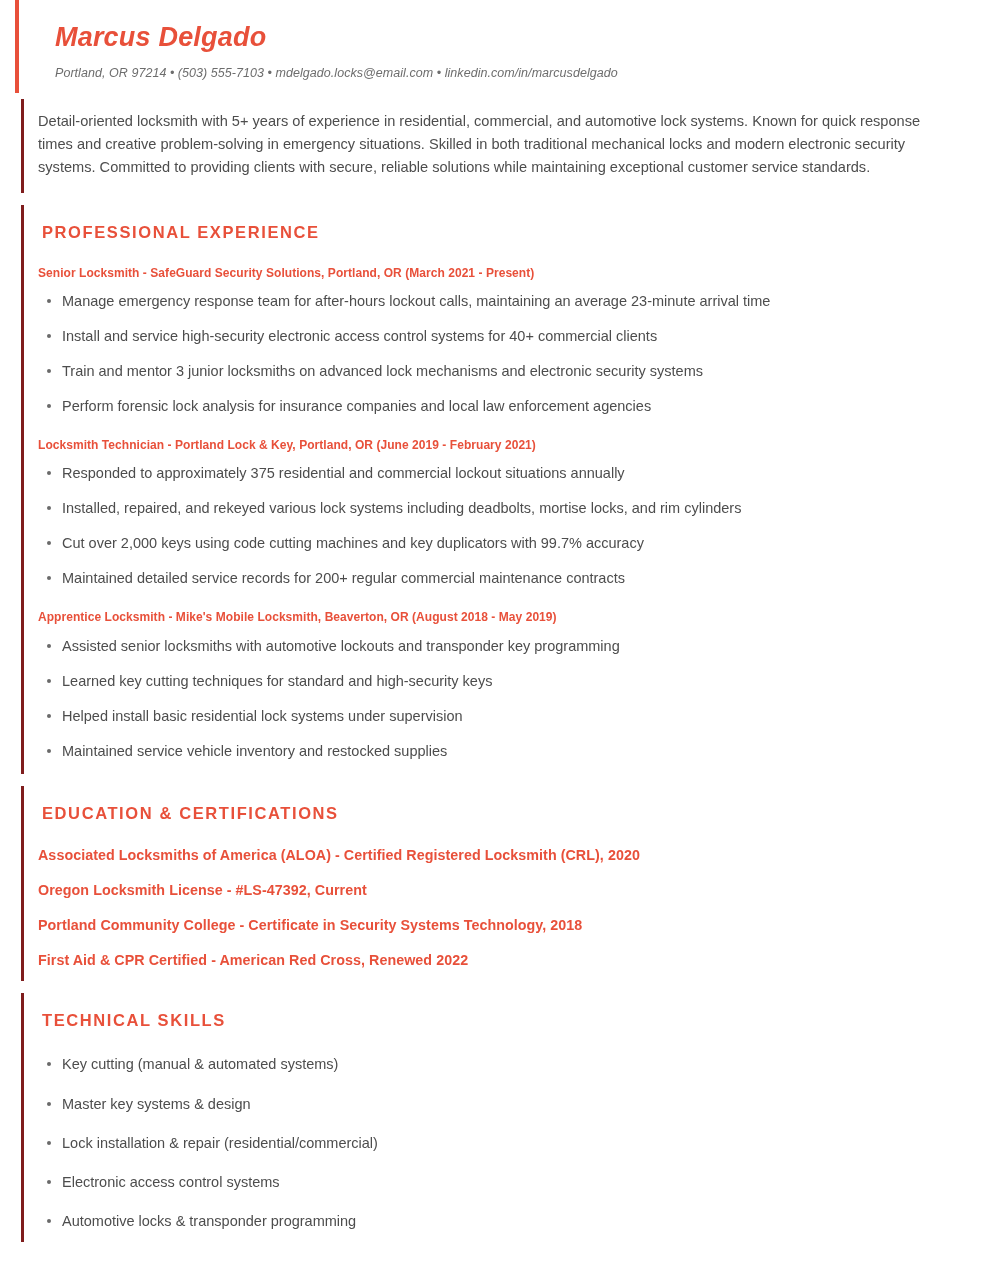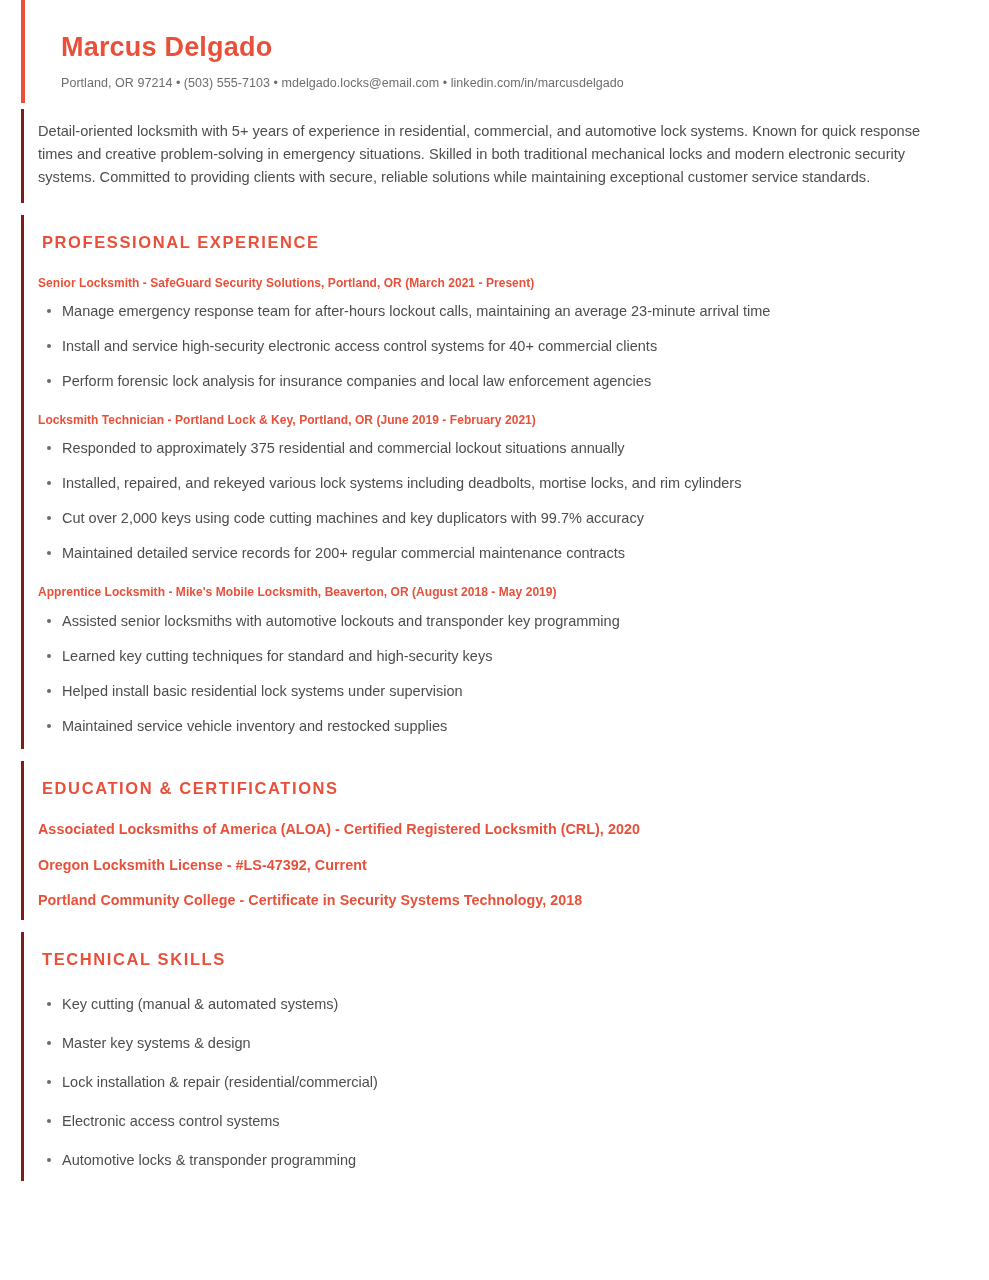--- a/index.html
+++ b/index.html
@@ -20,23 +20,24 @@
 
   .page {
     position: relative;
     width: 989px;
     padding: 0;
   }
 
   
   .header {
     position: relative;
-    padding: 32px 0 10px 36px;
-    margin-left: 21px;
+    padding: 22px 0 10px 36px;
+    margin-left: 15px;
     border-left: 4px solid #e8503a;
+    font-style: italic;
   }
   .name {
     font-size: 27px;
     font-weight: bold;
     color: #e8503a;
     letter-spacing: 0.2px;
     line-height: 1.15;
     margin: 0 0 12px 0;
   }
   .contact-line {
@@ -147,20 +148,21 @@
   </div>
 
   <div class="section block-section">
     <h2 class="section-title">PROFESSIONAL EXPERIENCE</h2>
 
     <div class="job">
       <h3 class="job-heading">Senior Locksmith - SafeGuard Security Solutions, Portland, OR (March 2021 - Present)</h3>
       <ul class="bullets">
         <li>Manage emergency response team for after-hours lockout calls, maintaining an average 23-minute arrival time</li>
         <li>Install and service high-security electronic access control systems for 40+ commercial clients</li>
+        <li>Train and mentor 3 junior locksmiths on advanced lock mechanisms and electronic security systems</li>
         <li>Perform forensic lock analysis for insurance companies and local law enforcement agencies</li>
       </ul>
     </div>
 
     <div class="job">
       <h3 class="job-heading">Locksmith Technician - Portland Lock &amp; Key, Portland, OR (June 2019 - February 2021)</h3>
       <ul class="bullets">
         <li>Responded to approximately 375 residential and commercial lockout situations annually</li>
         <li>Installed, repaired, and rekeyed various lock systems including deadbolts, mortise locks, and rim cylinders</li>
         <li>Cut over 2,000 keys using code cutting machines and key duplicators with 99.7% accuracy</li>
@@ -178,20 +180,21 @@
       </ul>
     </div>
   </div>
 
   <div class="section block-section">
     <h2 class="section-title">EDUCATION &amp; CERTIFICATIONS</h2>
     <ul class="edu-list">
       <li class="edu-item">Associated Locksmiths of America (ALOA) - Certified Registered Locksmith (CRL), 2020</li>
       <li class="edu-item">Oregon Locksmith License - #LS-47392, Current</li>
       <li class="edu-item">Portland Community College - Certificate in Security Systems Technology, 2018</li>
+      <li class="edu-item">First Aid &amp; CPR Certified - American Red Cross, Renewed 2022</li>
     </ul>
   </div>
 
   <div class="section block-section">
     <h2 class="section-title skills-title">TECHNICAL SKILLS</h2>
     <ul class="bullets skills">
       <li>Key cutting (manual &amp; automated systems)</li>
       <li>Master key systems &amp; design</li>
       <li>Lock installation &amp; repair (residential/commercial)</li>
       <li>Electronic access control systems</li>

